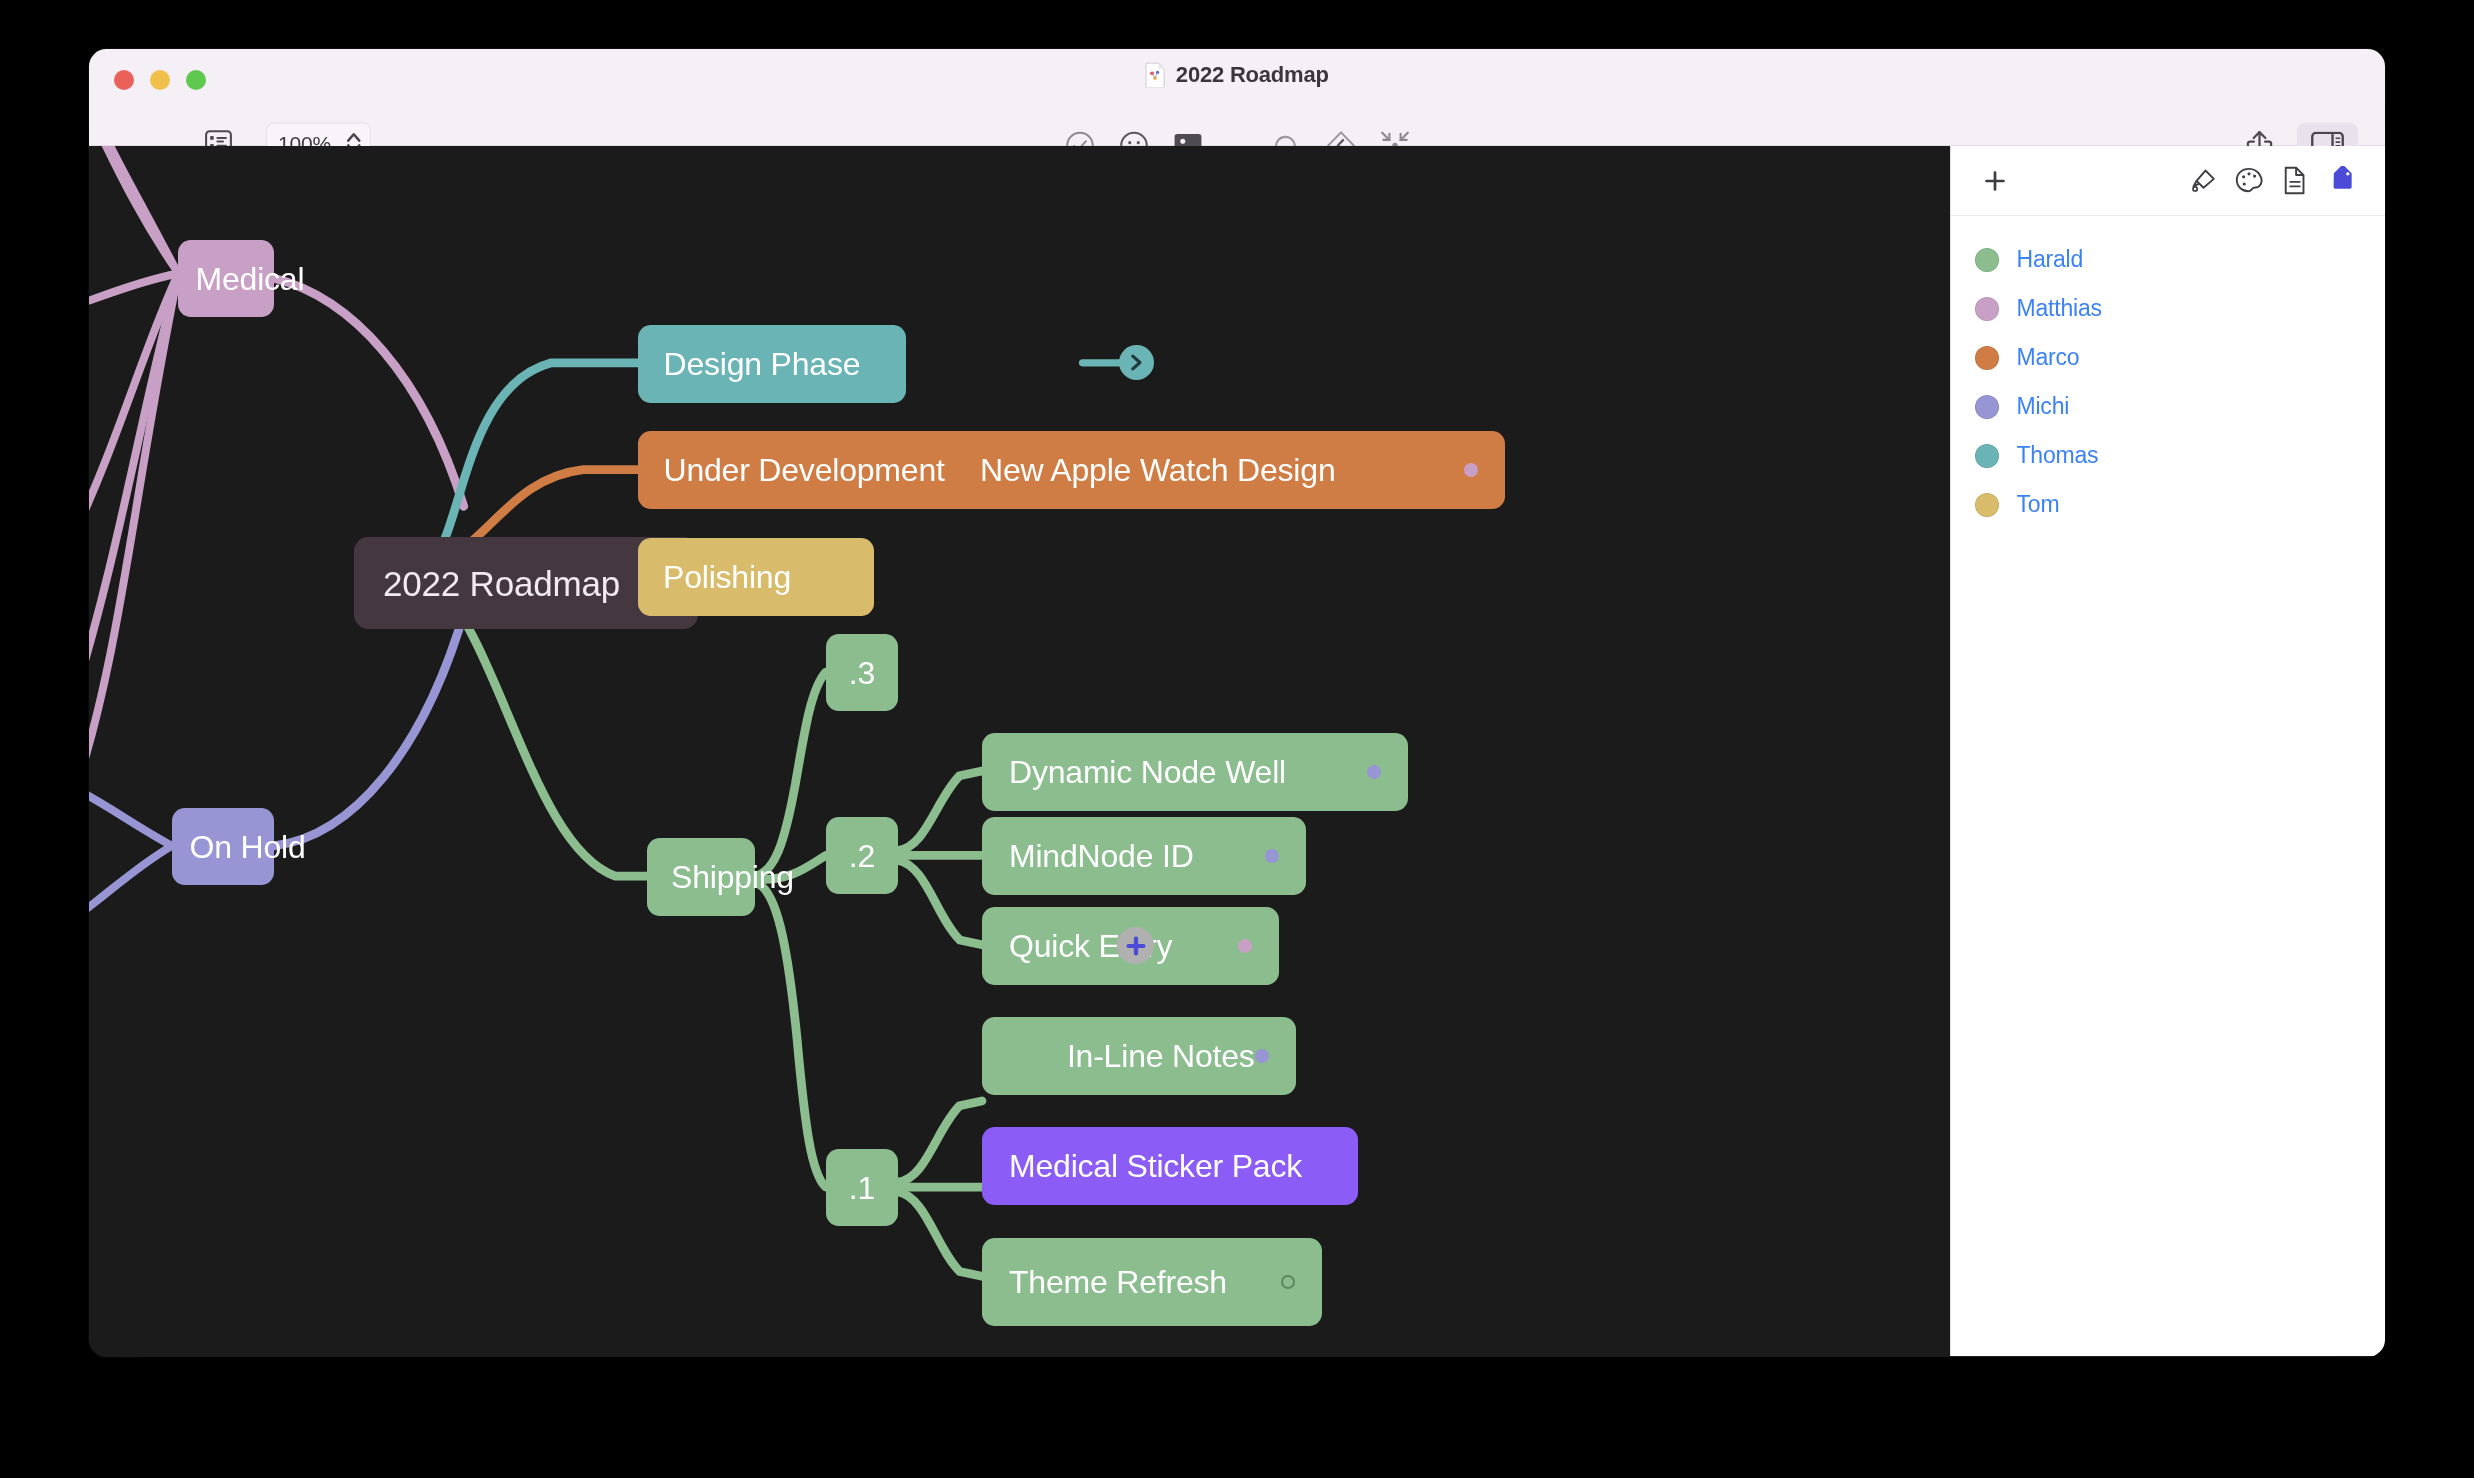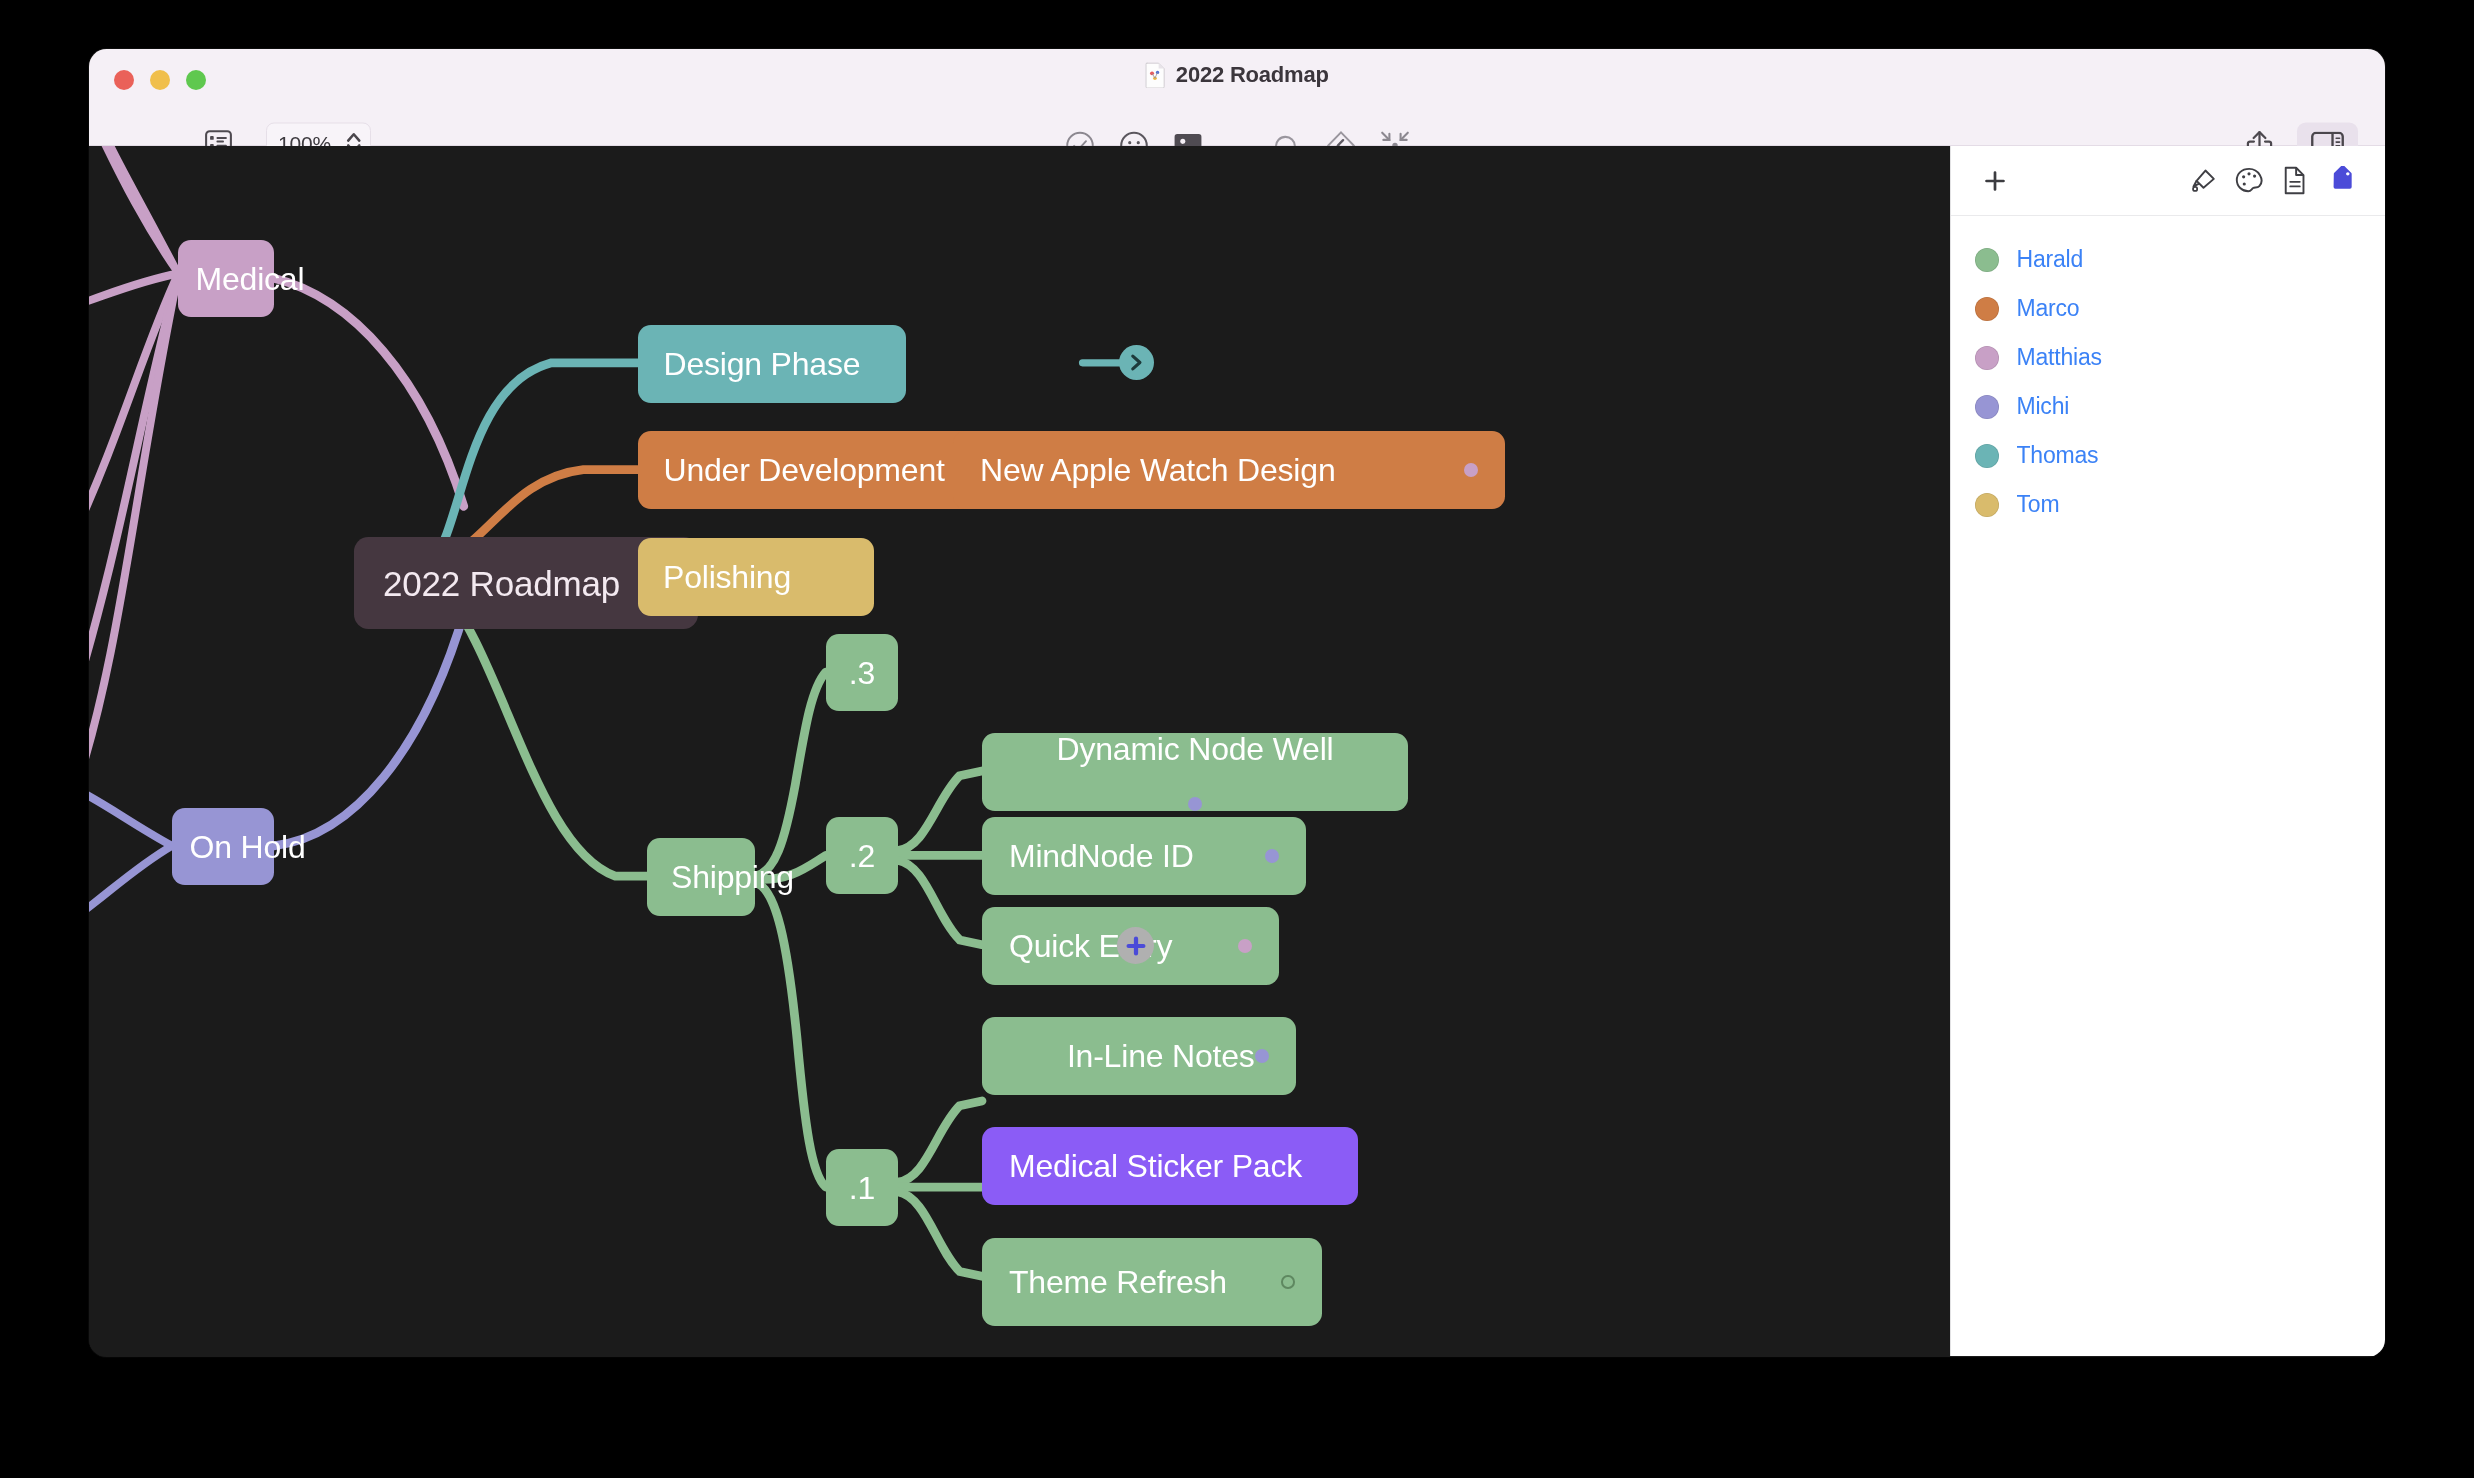--- a/index.html
+++ b/index.html
@@ -480,21 +480,21 @@
         <div class="node" style="left:737px; top:488px; width:72px; height:77px; background:#8bbd8f; justify-content:center;">
           <span class="label">.3</span>
         </div>
         <div class="node" style="left:737px; top:671px; width:72px; height:77px; background:#8bbd8f; justify-content:center;">
           <span class="label">.2</span>
         </div>
         <div class="node" style="left:737px; top:1003px; width:72px; height:77px; background:#8bbd8f; justify-content:center;">
           <span class="label">.1</span>
         </div>
 
-        <div class="node" style="left:893px; top:587px; width:426px; height:78px; background:#8bbd8f; padding:0 27px; justify-content:space-between;flex-direction:column;">
+        <div class="node" style="left:893px; top:587px; width:426px; height:78px; background:#8bbd8f; padding:12px 27px; justify-content:space-between;">
           <span class="label">Dynamic Node Well</span>
           <span class="tagdot" style="background:#9795d4;"></span>
         </div>
 
         <div class="node" style="left:893px; top:671px; width:324px; height:78px; background:#8bbd8f; padding:0 27px; justify-content:space-between;">
           <span class="label">MindNode ID</span>
           <span class="tagdot" style="background:#9795d4;"></span>
         </div>
 
         <div class="node" style="left:893px; top:761px; width:297px; height:78px; background:#8bbd8f; padding:0 27px; justify-content:space-between;">
@@ -562,26 +562,26 @@
             </svg>
           </div>
         </div>
 
         <div id="tag-list">
           <div class="tag-row">
             <span class="tag-swatch" style="background:#8bbd8f;"></span>
             <span class="tag-name">Harald</span>
           </div>
           <div class="tag-row">
+            <span class="tag-swatch" style="background:#c8a0c6;"></span>
+            <span class="tag-name">Matthias</span>
+          </div>
+          <div class="tag-row">
             <span class="tag-swatch" style="background:#cf7d45;"></span>
             <span class="tag-name">Marco</span>
-          </div>
-          <div class="tag-row">
-            <span class="tag-swatch" style="background:#c8a0c6;"></span>
-            <span class="tag-name">Matthias</span>
           </div>
           <div class="tag-row">
             <span class="tag-swatch" style="background:#9795d4;"></span>
             <span class="tag-name">Michi</span>
           </div>
           <div class="tag-row">
             <span class="tag-swatch" style="background:#6bb4b5;"></span>
             <span class="tag-name">Thomas</span>
           </div>
           <div class="tag-row">

